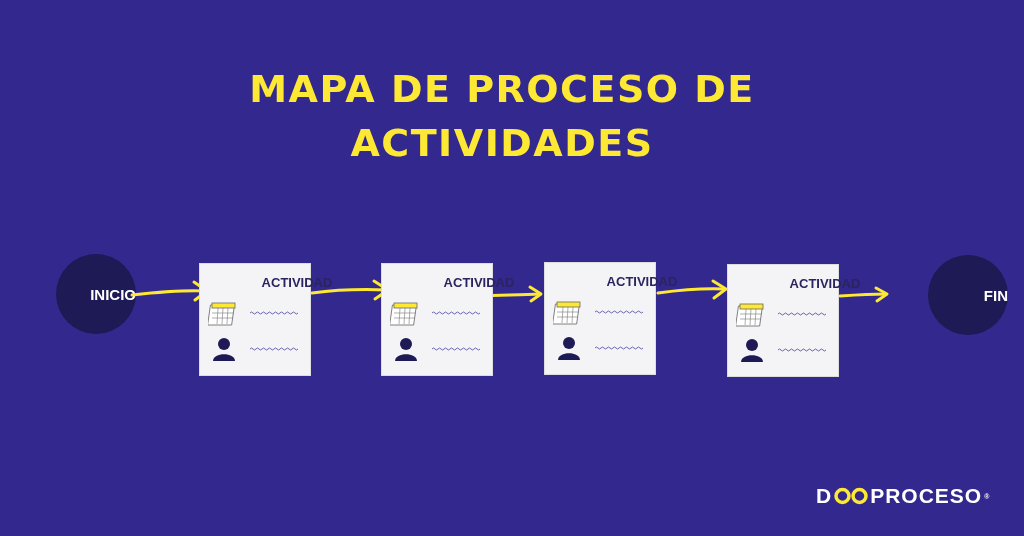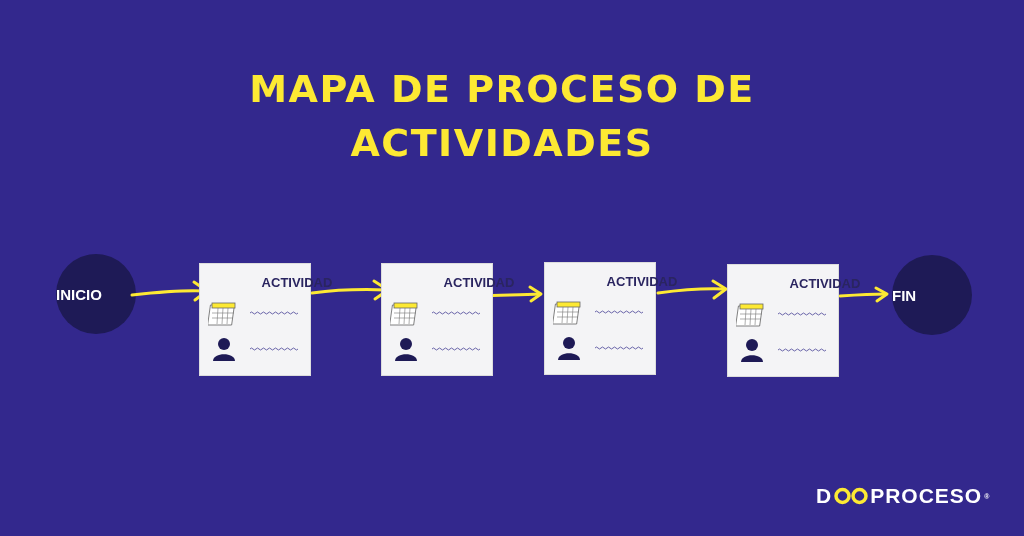--- a/index.html
+++ b/index.html
@@ -1,41 +1,41 @@
 <!DOCTYPE html>
 <html><head>
 <meta charset="utf-8">
 <style>
   html,body{margin:0;padding:0;}
   body{width:1024px;height:536px;background:#33288d;position:relative;overflow:hidden;font-family:"DejaVu Sans","Liberation Sans",sans-serif;}
   .title{position:absolute;left:0;width:1004px;text-align:center;color:#fde933;font-weight:bold;font-size:38px;letter-spacing:1.5px;line-height:52px;}
   .t1{top:63px;}
   .t2{top:117px;}
-  .circle{position:absolute;width:80px;height:80px;border-radius:50%;background:#1e1a56;color:#fff;font-weight:bold;font-size:15px;display:flex;align-items:center;justify-content:flex-start;font-family:"Liberation Sans",sans-serif;}
+  .circle{position:absolute;width:80px;height:80px;border-radius:50%;background:#1e1a56;color:#fff;font-weight:bold;font-size:15px;display:flex;align-items:center;justify-content:flex-end;font-family:"Liberation Sans",sans-serif;}
   .box{position:absolute;width:112px;height:113px;background:#f4f4f6;border:1px solid #ddd;box-sizing:border-box;}
   .box .lbl{position:absolute;top:11px;left:0;width:100%;text-align:center;font-weight:bold;font-size:13px;color:#2a2560;font-family:"Liberation Sans",sans-serif;margin-left:42px;}
   .box .cal{position:absolute;left:8px;top:37px;}
   .box .usr{position:absolute;left:12px;top:73px;}
   .box .sq1{position:absolute;left:50px;top:47px;}
   .box .sq2{position:absolute;left:50px;top:83px;}
   svg.arrow{position:absolute;overflow:visible;}
   .logo{position:absolute;left:816px;top:484px;color:#fff;font-weight:bold;font-size:21px;letter-spacing:1px;font-family:"Liberation Sans",sans-serif;display:flex;align-items:center;}
   .logo .oo{display:inline-block;width:36px;height:18px;position:relative;margin:0 1px;}
   .logo sup{font-size:7px;margin-left:2px;}
 </style>
 </head>
 <body>
 
 <div class="title t1">MAPA DE PROCESO DE</div>
 <div class="title t2">ACTIVIDADES</div>
 
 <div class="circle" style="left:56px;top:254px;">
     <span>INICIO</span>
   </div>
-<div class="circle" style="left:892px;top:255px;">
+<div class="circle" style="left:928px;top:255px;">
     <span>FIN</span>
   </div>
 
 <svg class="arrow" style="left:0;top:0;" width="1024" height="536">
   <g fill="none" stroke="#fde933" stroke-width="3" stroke-linecap="round" stroke-linejoin="round">
     <path d="M132 295 C160 292,180 290,205 291"></path>
       <path d="M194 282 L207 291 L195 300"></path>
     <path d="M312 293 C335 290,360 289,386 290"></path>
       <path d="M374 281 L388 290 L375 299"></path>
     <path d="M480 296 C500 295,520 295,540 294"></path>

